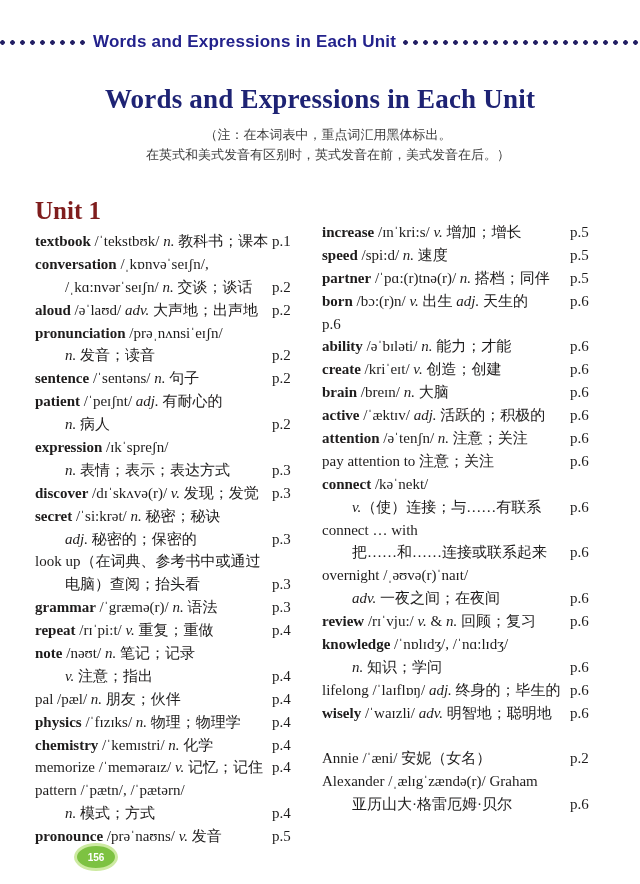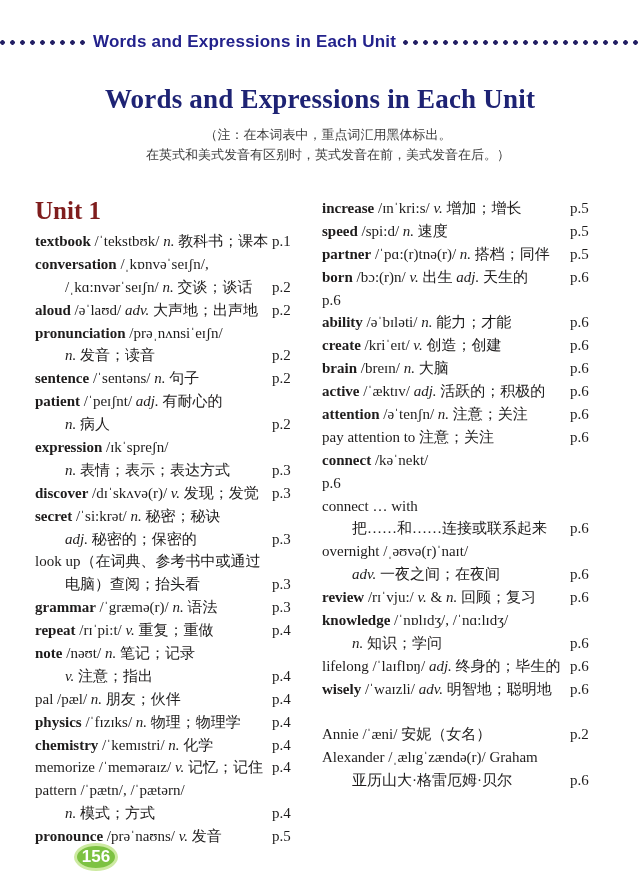--- a/index.html
+++ b/index.html
@@ -33,41 +33,41 @@
     position:absolute;top:125px;left:16px;right:0;text-align:center;
     font-size:13px;line-height:20px;color:#3b3b3b;
   }
   
   .content{
     position:absolute;top:197px;left:35px;right:20px;
     display:flex;gap:20px;
   }
   .col{flex:none;}
   .col-left{width:267px;}
-  .col-right{width:278px;}
+  .col-right{width:278px;margin-top:24px;}
   .unit-heading{
     height:33px;font-size:25px;font-weight:bold;color:#7f1d1d;
   }
   .vline{
     height:22.9px;display:flex;justify-content:space-between;align-items:baseline;
     font-size:15px;white-space:nowrap;line-height:22.9px;
   }
   .vline.indent .vtext{padding-left:30px;}
   .vtext{flex:1;overflow:visible;}
   .vpage{flex:none;width:30px;text-align:left;}
   .seg-b{font-weight:bold;}
   .seg-i{font-style:italic;}
   
   .page-badge{
     position:absolute;left:74px;top:843px;width:38px;height:22px;
     background:#7dc242;border:3px solid #cdeaa2;border-radius:50%;
     box-sizing:content-box;
     display:flex;align-items:center;justify-content:center;
     color:#ffffff;font-family:"Liberation Sans","DejaVu Sans",sans-serif;
-    font-weight:bold;font-size:17px;
+    font-weight:bold;font-size:10px;
   }
 </style>
 </head>
 <body>
 
 <div class="header-band">
   <span class="dots dots-left"></span>
   <span class="header-label">Words and Expressions in Each Unit</span>
   <span class="dots dots-right"></span>
 </div>
@@ -235,20 +235,21 @@
       </div>
       <div class="vline">
         <span class="vtext"><span class="seg-r">pay attention to 注意；关注</span></span>
         <span class="vpage">p.6</span>
       </div>
       <div class="vline">
         <span class="vtext"><span class="seg-b">connect</span><span class="seg-r"> /kəˈnekt/</span></span>
         <span class="vpage"></span>
       </div>
       <div class="vline indent">
+        <span class="vtext"><span class="seg-i">v.</span><span class="seg-r">（使）连接；与……有联系</span></span>
         <span class="vpage">p.6</span>
       </div>
       <div class="vline">
         <span class="vtext"><span class="seg-r">connect … with</span></span>
         <span class="vpage"></span>
       </div>
       <div class="vline indent">
         <span class="vtext"><span class="seg-r">把……和……连接或联系起来</span></span>
         <span class="vpage">p.6</span>
       </div>

